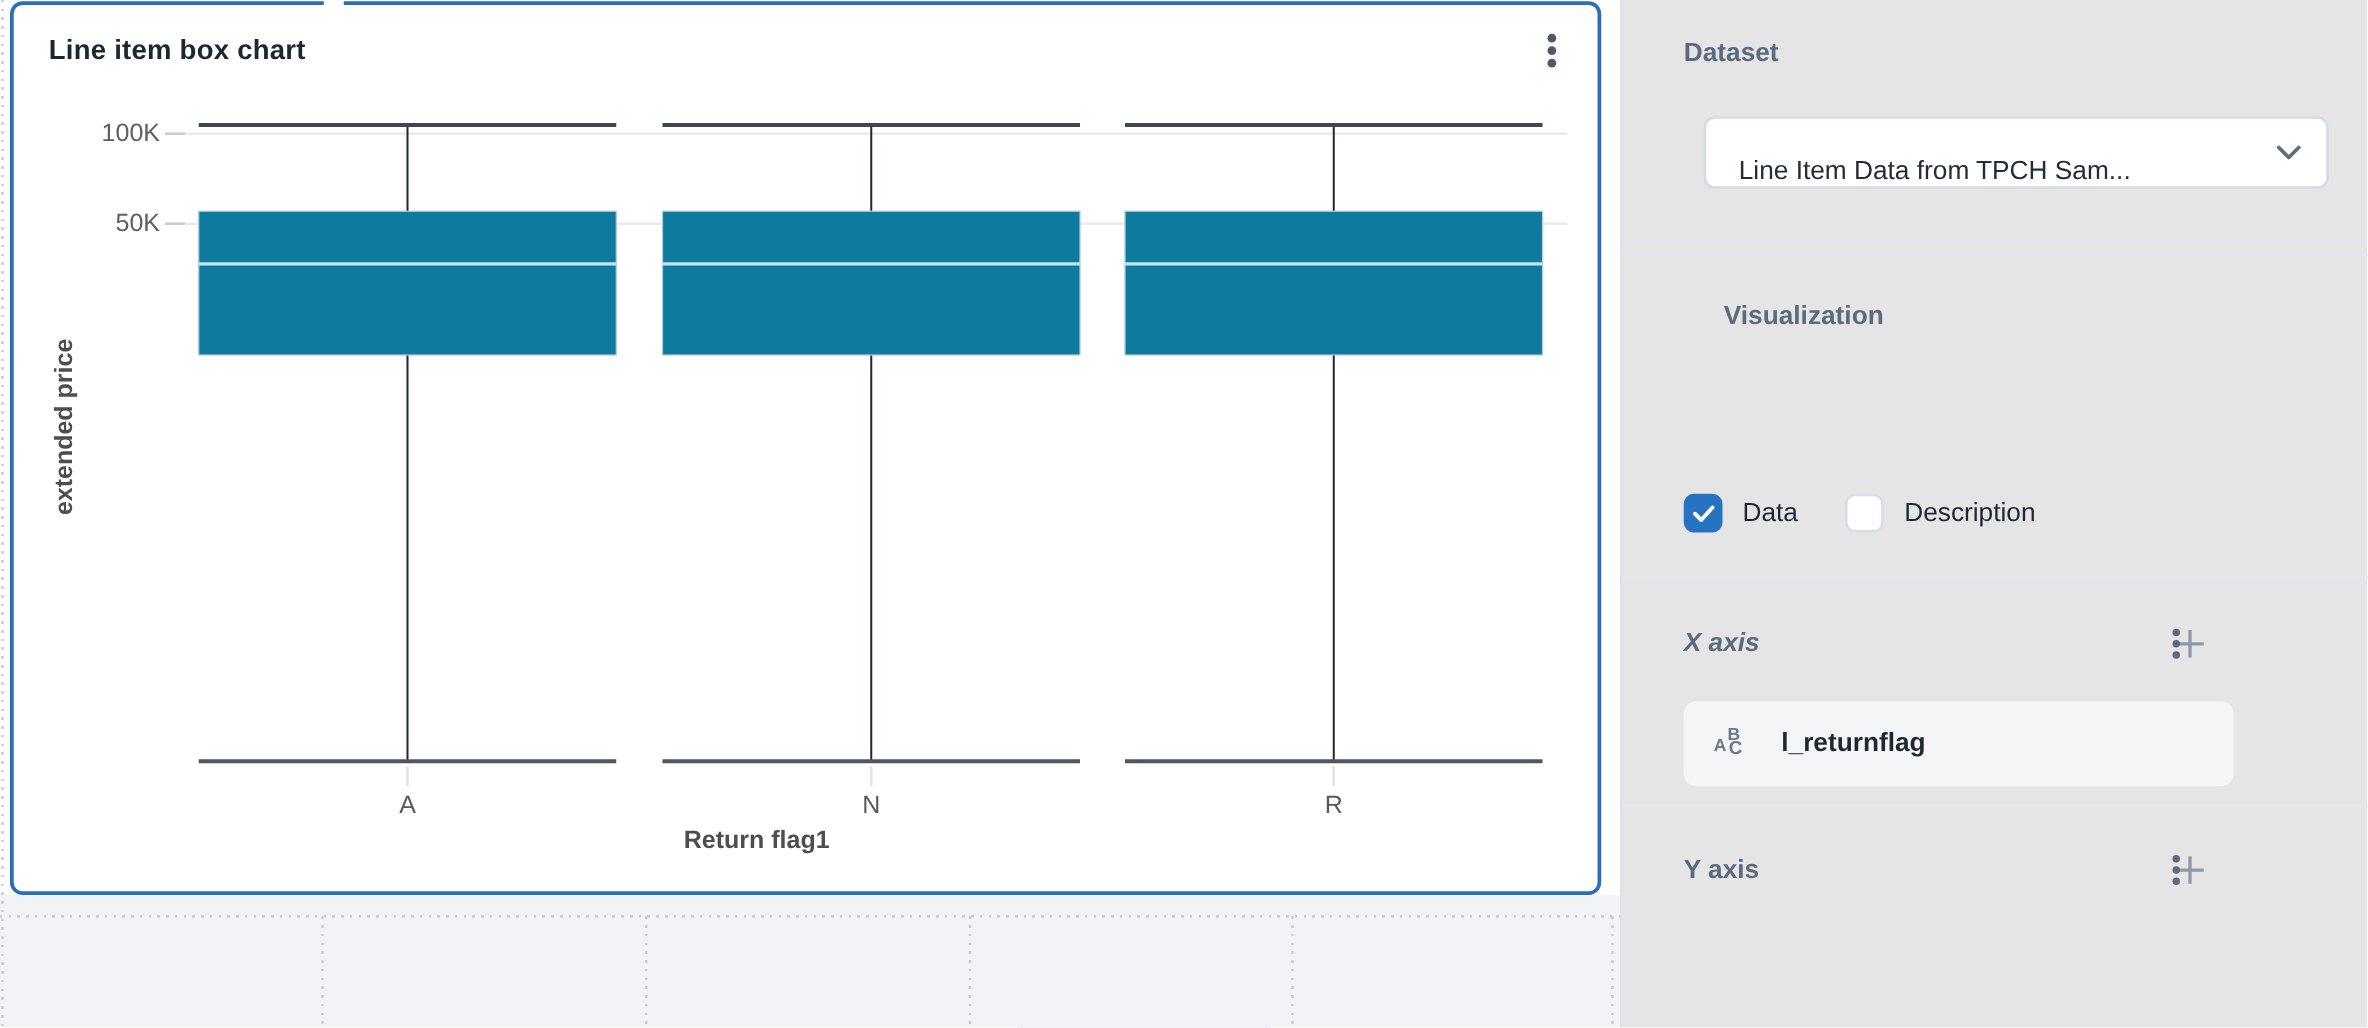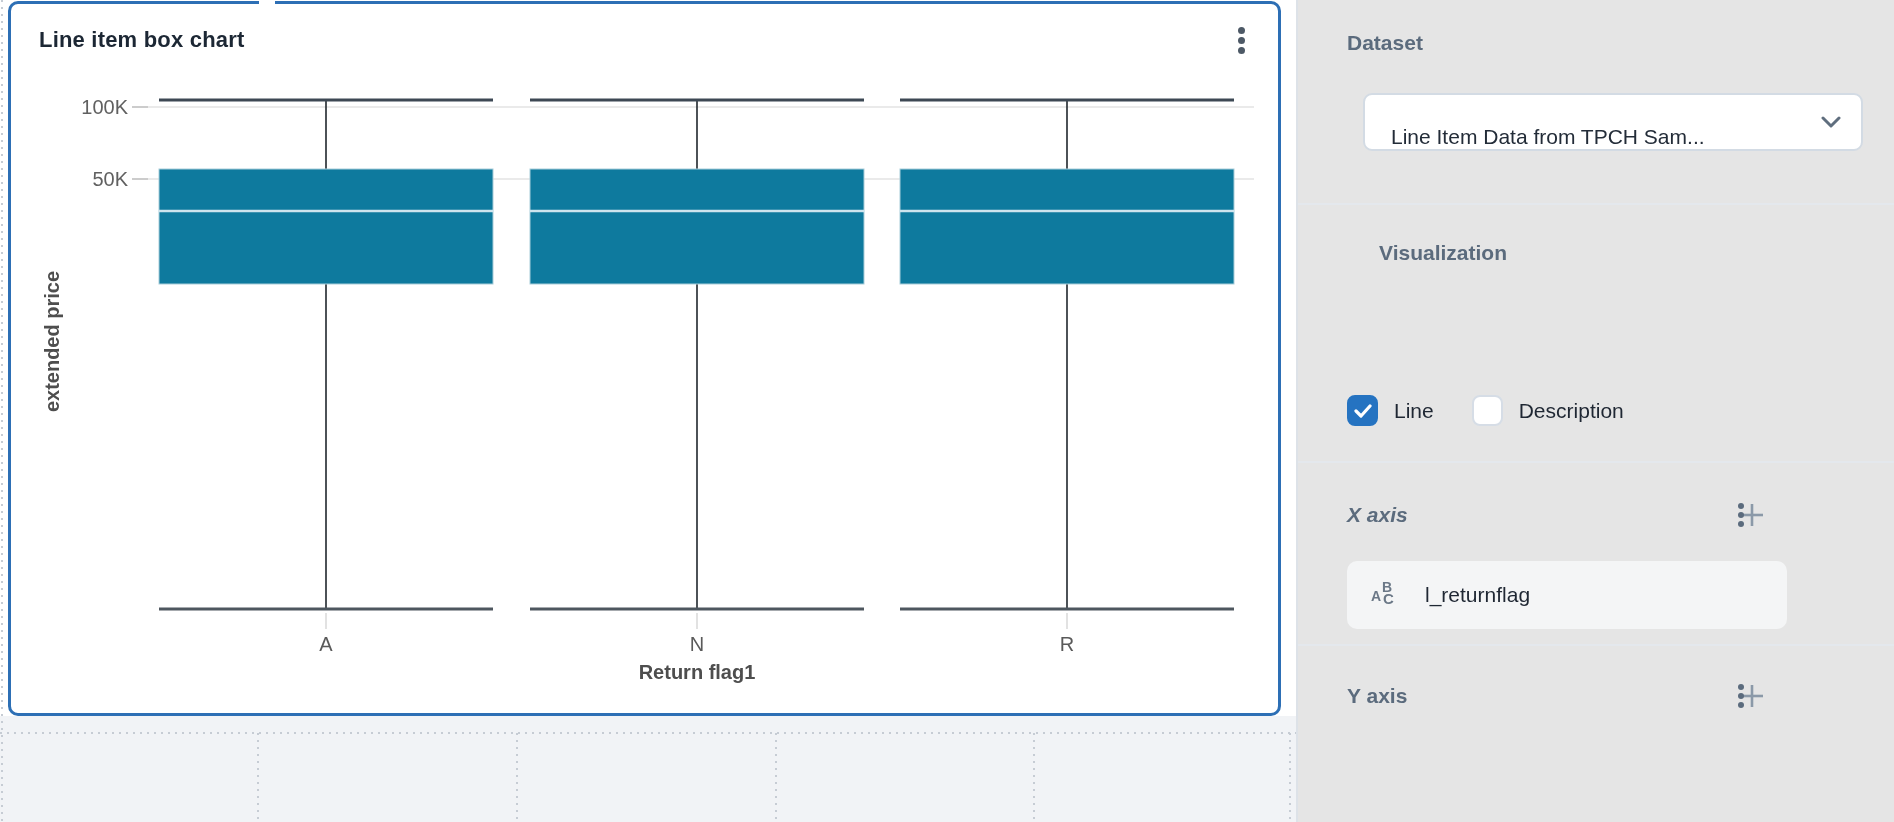--- a/index.html
+++ b/index.html
@@ -18,21 +18,21 @@
           background:#ffffff; border:3.5px solid #2d6fb5; border-radius:10px; }
   .card-notch { position:absolute; left:248px; top:-4px; width:16px; height:5px; background:#ffffff; }
   .card-title { position:absolute; left:28px; top:23px; font-size:22px; font-weight:bold; color:#1c2734; letter-spacing:0.2px; }
   .kebab { position:absolute; display:flex; flex-direction:column; align-items:center; gap:3px; cursor:pointer; }
   .kebab i { width:7px; height:7px; border-radius:50%; background:#4d5966; display:block; }
   .card-kebab { left:1225px; top:21px; padding:2px; }
 
   
   .ytick { position:absolute; width:70px; text-align:right; font-size:20px; color:#606060; line-height:20px; }
   .xtick { position:absolute; width:60px; text-align:center; font-size:20px; color:#5a5a5a; line-height:20px; }
-  .xaxis-title { position:absolute; font-size:20px; font-weight:bold; color:#4e4e4e; text-align:center; width:300px; }
+  .xaxis-title { position:absolute; font-size:20px; font-weight:bold; color:#4e4e4e; width:300px; }
   .yaxis-title { position:absolute; font-size:20px; font-weight:bold; color:#4e4e4e;
                  transform:rotate(-90deg); transform-origin:center; width:300px; text-align:center; }
   #plot { position:absolute; left:0; top:0; width:1894px; height:822px; pointer-events:none; }
 
   
   .panel { position:absolute; left:1296px; top:0; width:598px; height:822px; background:#e5e5e5; border-left:2px solid #dde2e8; }
   .panel .heading { position:absolute; left:49px; font-size:21px; font-weight:bold; color:#5b6b7d; }
   .divider { position:absolute; left:0; width:598px; height:2px; background:#e4e8ed; }
   .dropdown { position:absolute; left:65px; width:500px; background:#fff; border:2px solid #d3dbe4; border-radius:9px;
               display:flex; align-items:flex-end; cursor:pointer; }
@@ -43,21 +43,21 @@
   .checkbox { width:31px; height:31px; border-radius:8px; border:2px solid #d6dde6; background:#fff; cursor:pointer;
               display:flex; align-items:center; justify-content:center; flex:0 0 auto; }
   .checkbox.checked { background:#2573c1; border-color:#2573c1; }
   .checklabel { font-size:21px; color:#1f2733; margin-left:16px; cursor:default; }
 
   .section-tools { position:absolute; display:flex; align-items:center; gap:26px; }
   .panel-kebab i { width:6px; height:6px; border-radius:50%; background:#5b6b7d; }
 
   .field-pill { position:absolute; left:49px; width:440px; height:68px; background:#f4f5f6; border-radius:10px;
                 display:flex; align-items:center; padding-left:24px; cursor:pointer; }
-  .field-name { font-size:21px; font-weight:normal; color:#1f2733; margin-left:20px; }
+  .field-name { font-size:21px; font-weight:bold; color:#1f2733; margin-left:20px; }
   .abc-icon { position:relative; width:34px; height:30px; color:#6b7887; font-weight:bold; flex:0 0 auto; }
   .abc-icon span { position:absolute; font-size:14px; line-height:14px; }
   .abc-a { left:0; top:9px; }
   .abc-b { left:11px; top:0; }
   .abc-c { left:12px; top:12px; font-size:15px !important; }
   .num-icon { font-size:17px; font-weight:bold; color:#6b7887; flex:0 0 auto; letter-spacing:0.5px; }
 </style>
 </head>
 <body>
 <div id="root">
@@ -129,21 +129,21 @@
     <div class="divider" style="top:203px;"></div>
 
     <div class="heading" style="top:241px;margin-left:32px;">Visualization</div>
 
     <div class="checkrow">
       <div class="checkbox checked" id="cb-title">
         <svg width="18" height="14" viewBox="0 0 18 14">
           <polyline points="2,7 7,12 16,2" fill="none" stroke="#ffffff" stroke-width="3.2" stroke-linecap="round" stroke-linejoin="round"></polyline>
         </svg>
       </div>
-      <div class="checklabel">Line</div>
+      <div class="checklabel">Data</div>
       <div class="checkbox" id="cb-desc" style="margin-left:38px;">
         <svg width="18" height="14" viewBox="0 0 18 14" style="visibility:hidden;">
           <polyline points="2,7 7,12 16,2" fill="none" stroke="#ffffff" stroke-width="3.2"></polyline>
         </svg>
       </div>
       <div class="checklabel">Description</div>
     </div>
 
     <div class="divider" style="top:461px;"></div>
 

